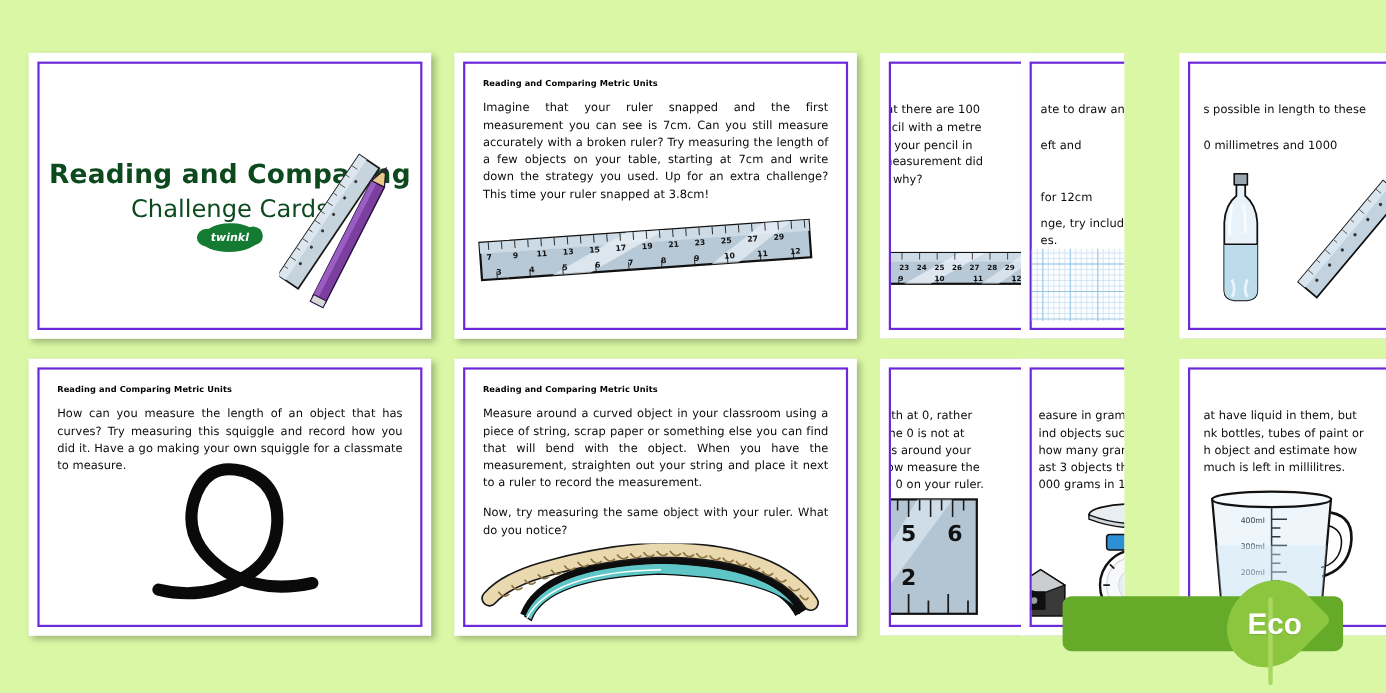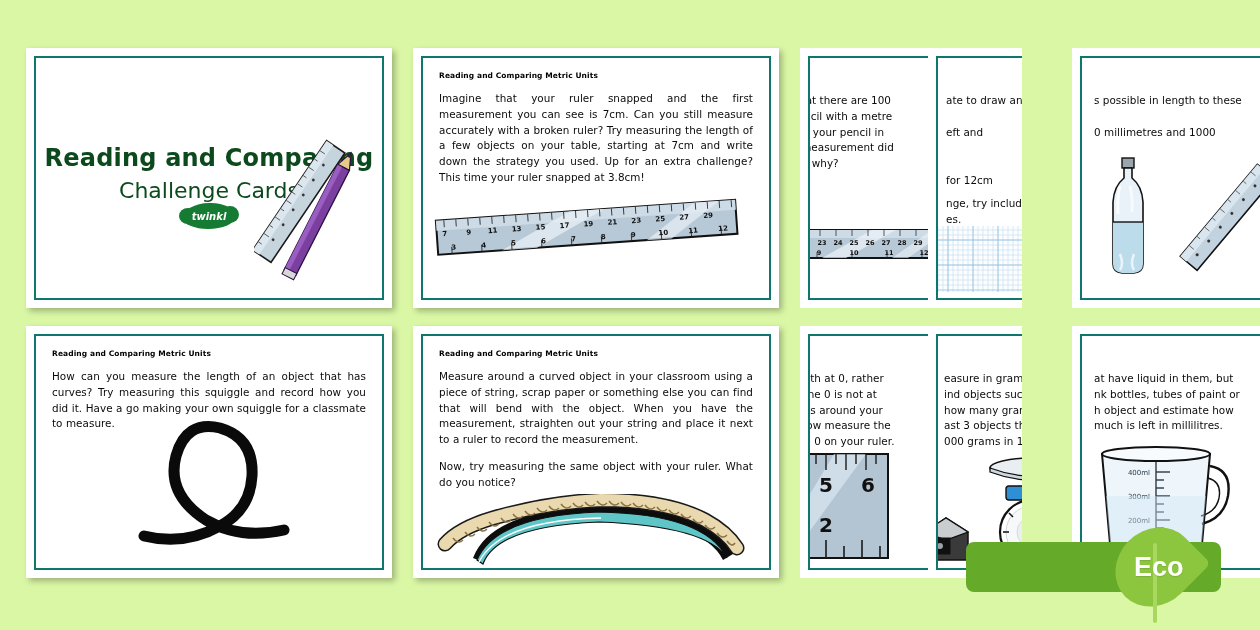--- a/index.html
+++ b/index.html
@@ -13,21 +13,21 @@
   
   .card {
     position: absolute;
     background: #ffffff;
     padding: 8px;
     box-shadow: 3px 3px 6px rgba(0,0,0,0.28);
     overflow: hidden;
   }
   .card-inner {
     width: 100%; height: 100%;
-    border: 2px solid #0f766e;
+    border: 2px solid #6d28d9;
     background: #fff;
     position: relative;
     overflow: hidden;
   }
   .pad { padding: 13px 16px 0 16px; }
 
   .eyebrow {
     font-family: "DejaVu Sans", sans-serif;
     font-size: 7.5px;
     font-weight: bold;

